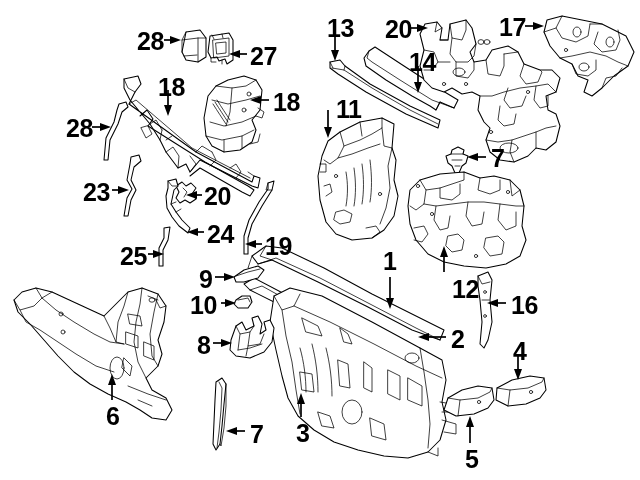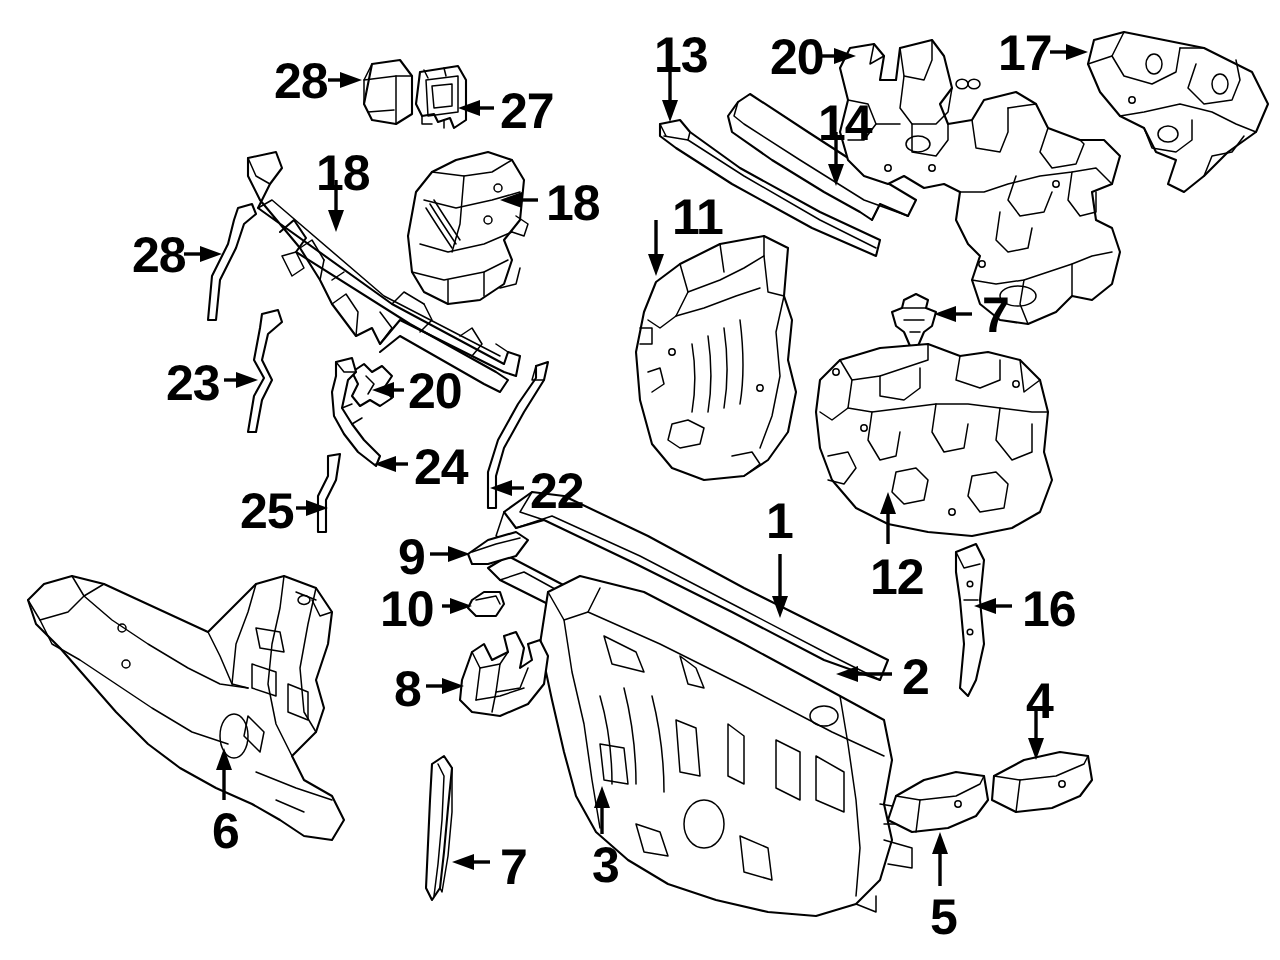--- a/index.html
+++ b/index.html
@@ -447,31 +447,31 @@
   <div class="callout" style="left:451px;top:327px">2</div>
   <div class="callout" style="left:296px;top:421px">3</div>
   <div class="callout" style="left:513px;top:339px">4</div>
   <div class="callout" style="left:465px;top:447px">5</div>
   <div class="callout" style="left:106px;top:404px">6</div>
   <div class="callout" style="left:250px;top:422px">7</div>
   <div class="callout" style="left:197px;top:333px">8</div>
   <div class="callout" style="left:199px;top:267px">9</div>
   <div class="callout" style="left:190px;top:293px">10</div>
   <div class="callout" style="left:336px;top:97px">11</div>
-  <div class="callout" style="left:435px;top:277px">12</div>
+  <div class="callout" style="left:452px;top:277px">12</div>
   <div class="callout" style="left:327px;top:16px">13</div>
   <div class="callout" style="left:409px;top:50px">14</div>
   <div class="callout" style="left:511px;top:293px">16</div>
   <div class="callout" style="left:491px;top:146px">7</div>
   <div class="callout" style="left:499px;top:15px">17</div>
   <div class="callout" style="left:385px;top:17px">20</div>
   <div class="callout" style="left:158px;top:75px">18</div>
   <div class="callout" style="left:204px;top:184px">20</div>
   <div class="callout" style="left:66px;top:116px">28</div>
-  <div class="callout" style="left:265px;top:234px">22</div>
+  <div class="callout" style="left:265px;top:234px">19</div>
   <div class="callout" style="left:83px;top:180px">23</div>
   <div class="callout" style="left:207px;top:222px">24</div>
   <div class="callout" style="left:120px;top:244px">25</div>
   <div class="callout" style="left:273px;top:90px">18</div>
   <div class="callout" style="left:250px;top:44px">27</div>
   <div class="callout" style="left:137px;top:29px">28</div>
 
 </div>
 
 </body></html>

